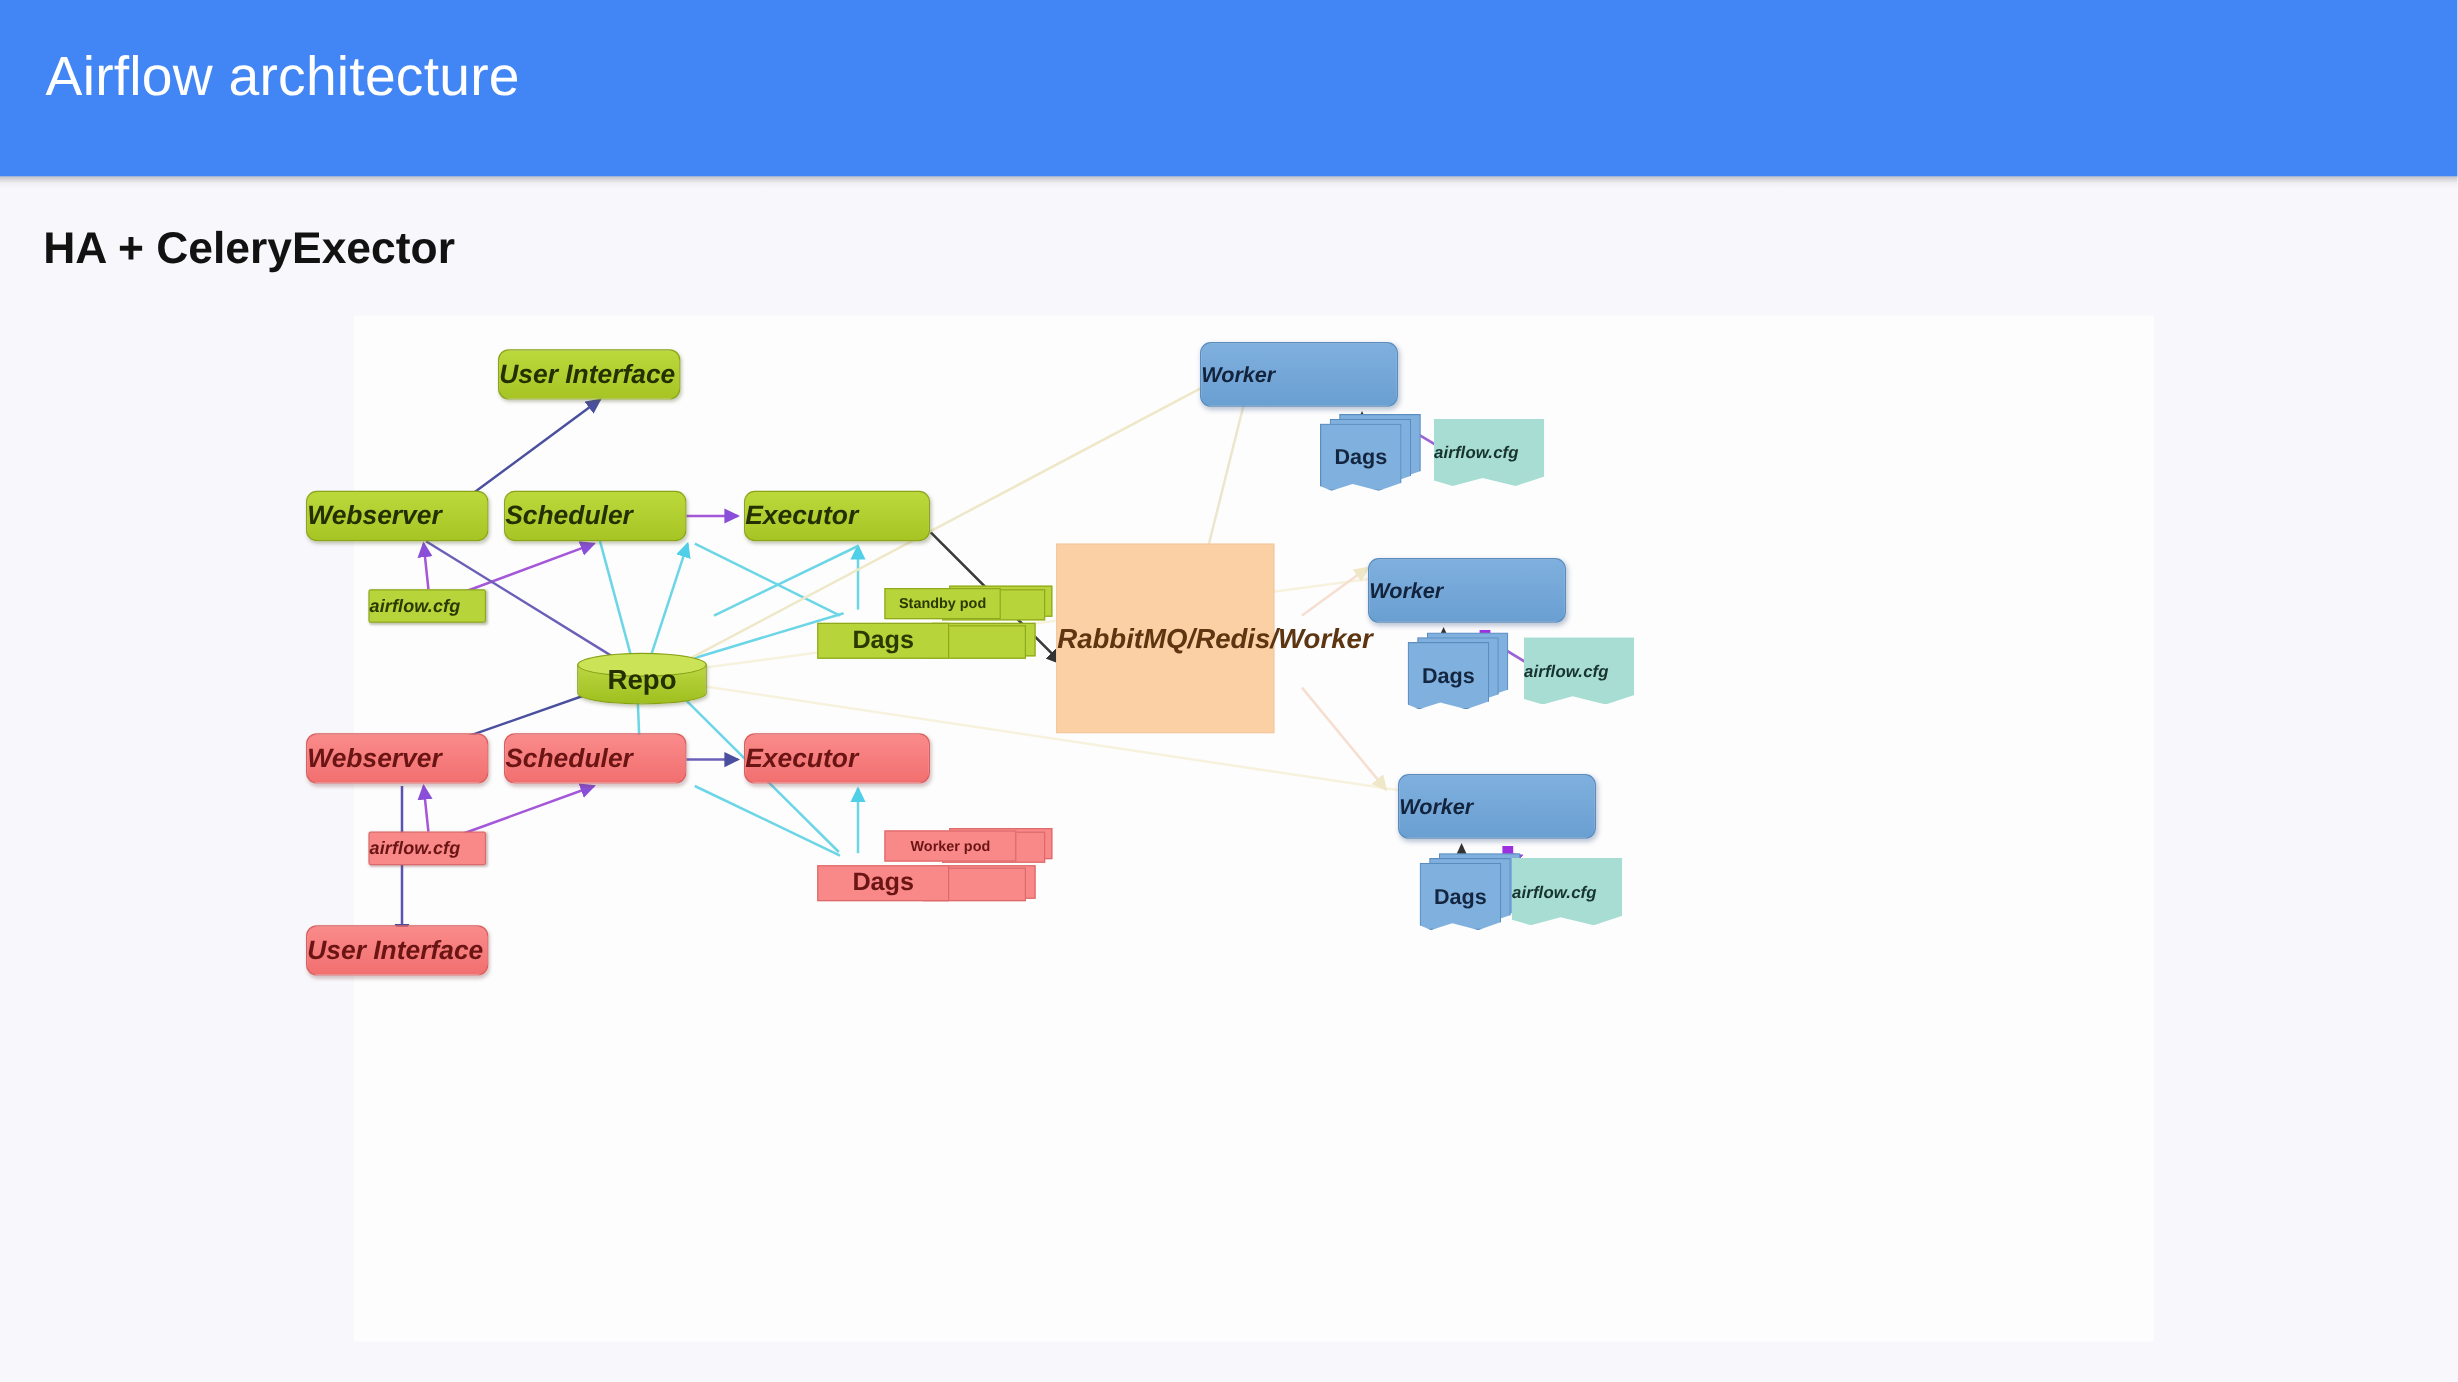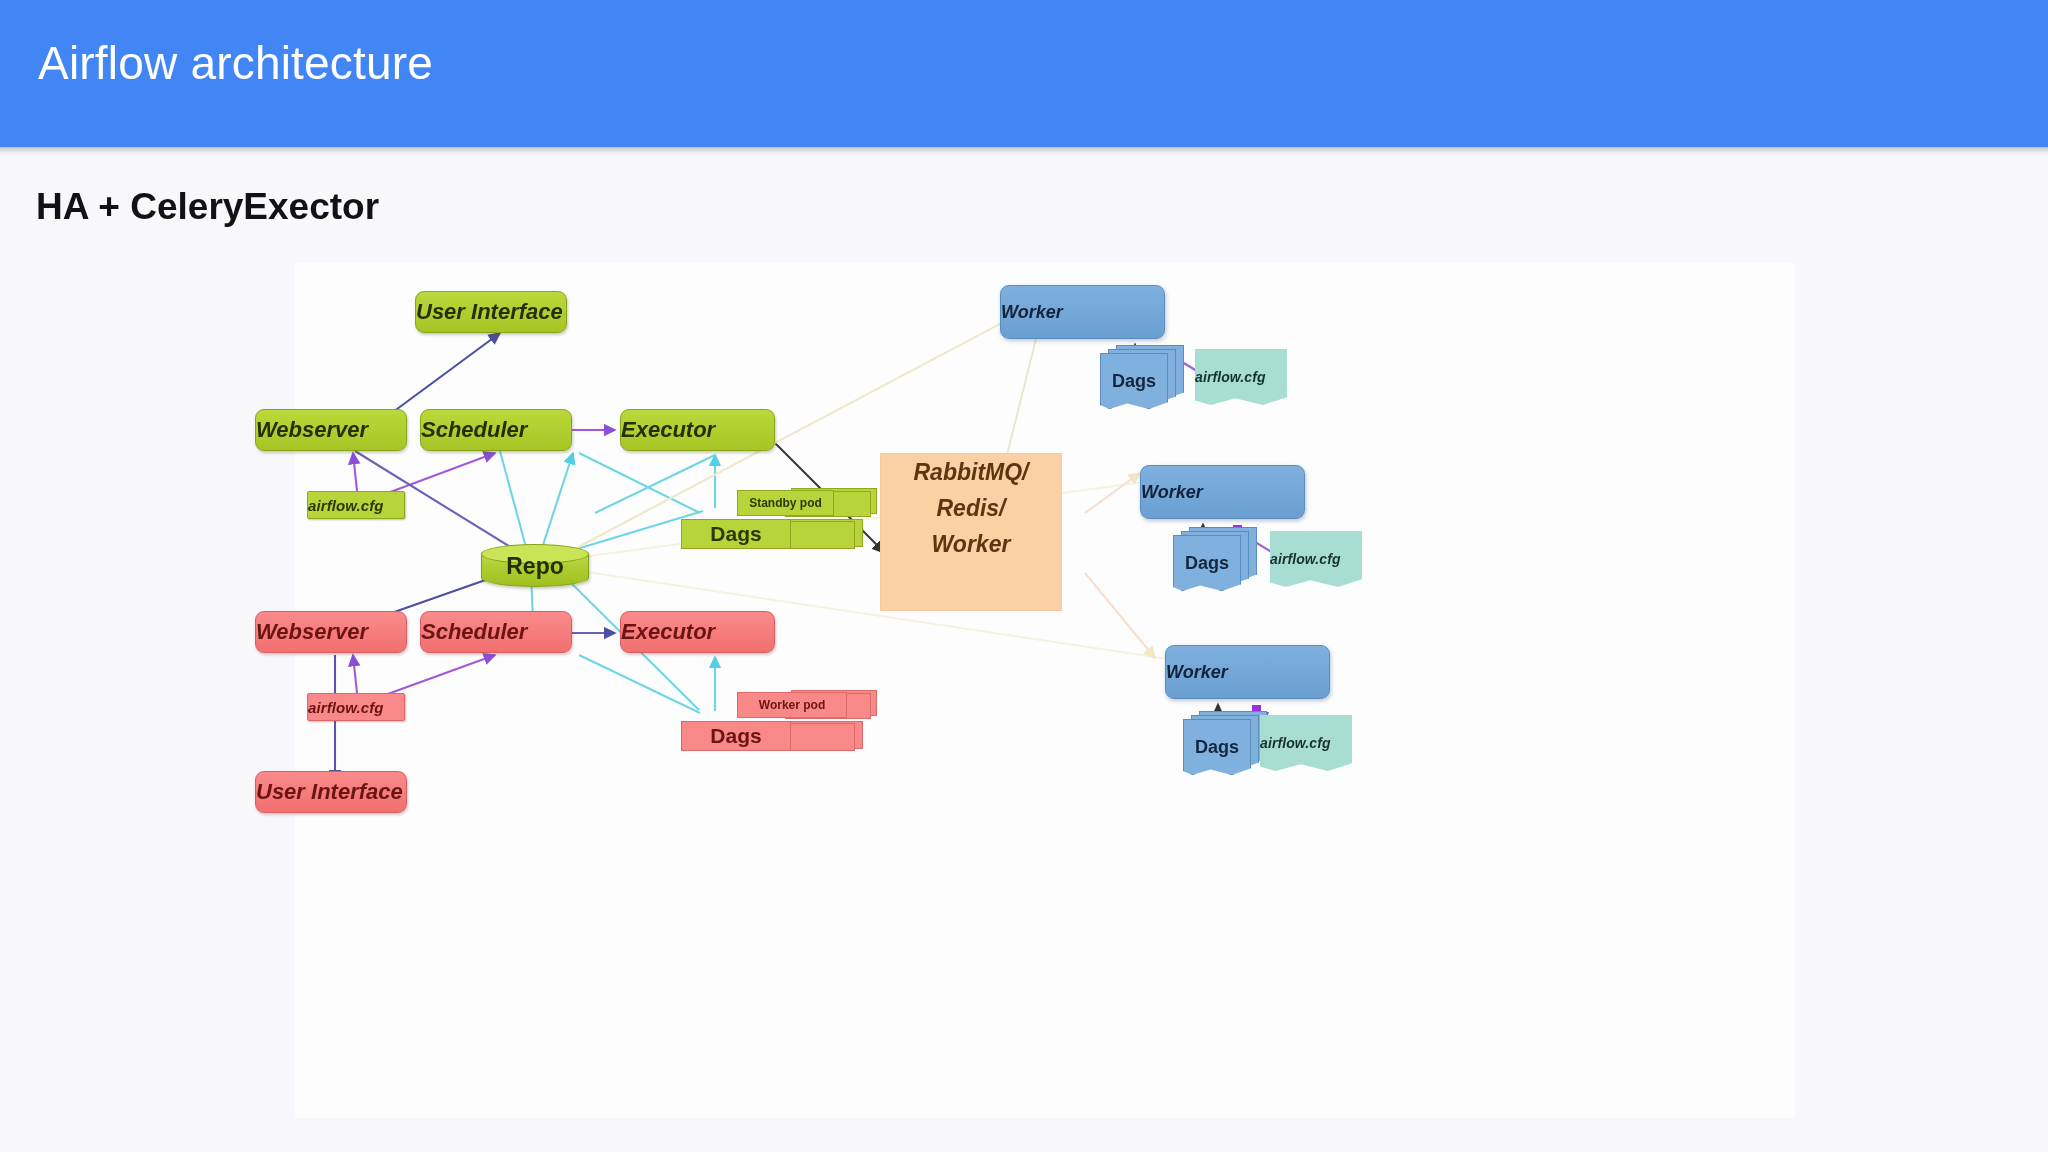--- a/index.html
+++ b/index.html
@@ -64,21 +64,21 @@
   .n-blue{
     background:linear-gradient(to bottom,#7fb0de,#6a9fd2);
     border:1.5px solid #5a8cbe;
     color:#13233c;font-size:18px;font-weight:700;
     box-shadow:1px 2px 4px rgba(40,70,110,.30);
   }
   .n-orange{
     background:#fbd0a5;
     border:1px solid #f3c9a0;
     color:#5d3510;font-size:23px;font-weight:700;line-height:36px;
-    flex-direction:column;
+    flex-direction:row;
   }
   
   .cfg{
     font-size:15px;font-weight:700;letter-spacing:.1px;
   }
   .cfg-green{
     background:#b7d43a;border:1px solid #8fa81d;color:#2c3900;
     box-shadow:1px 1px 2px rgba(80,90,40,.35);
   }
   .cfg-red{

